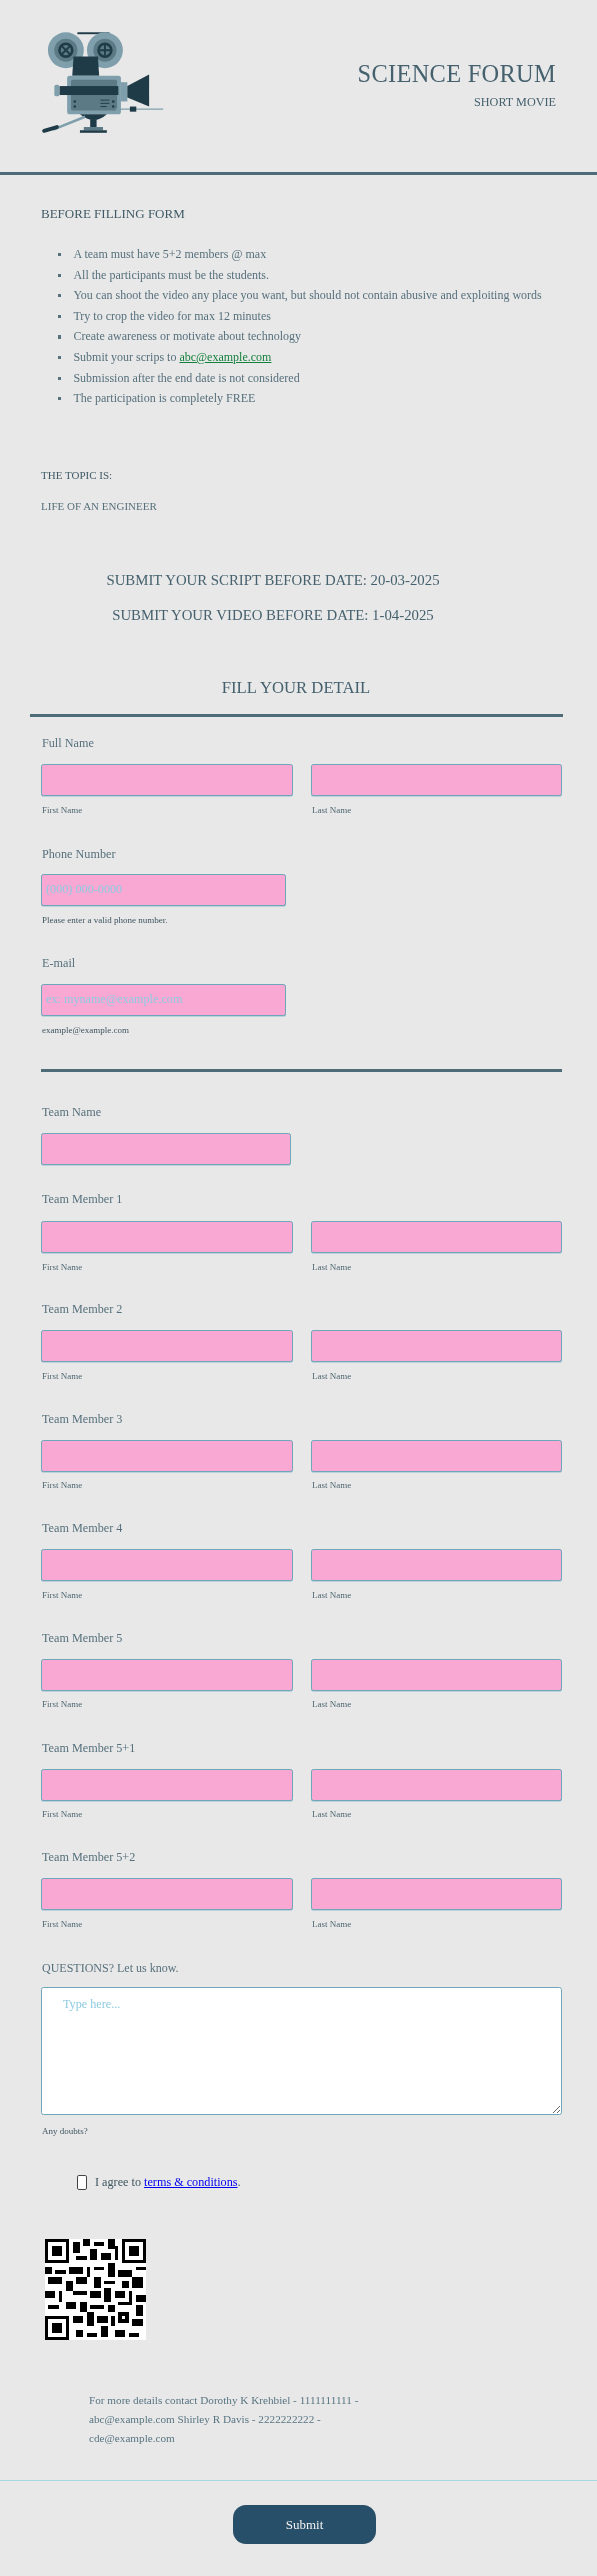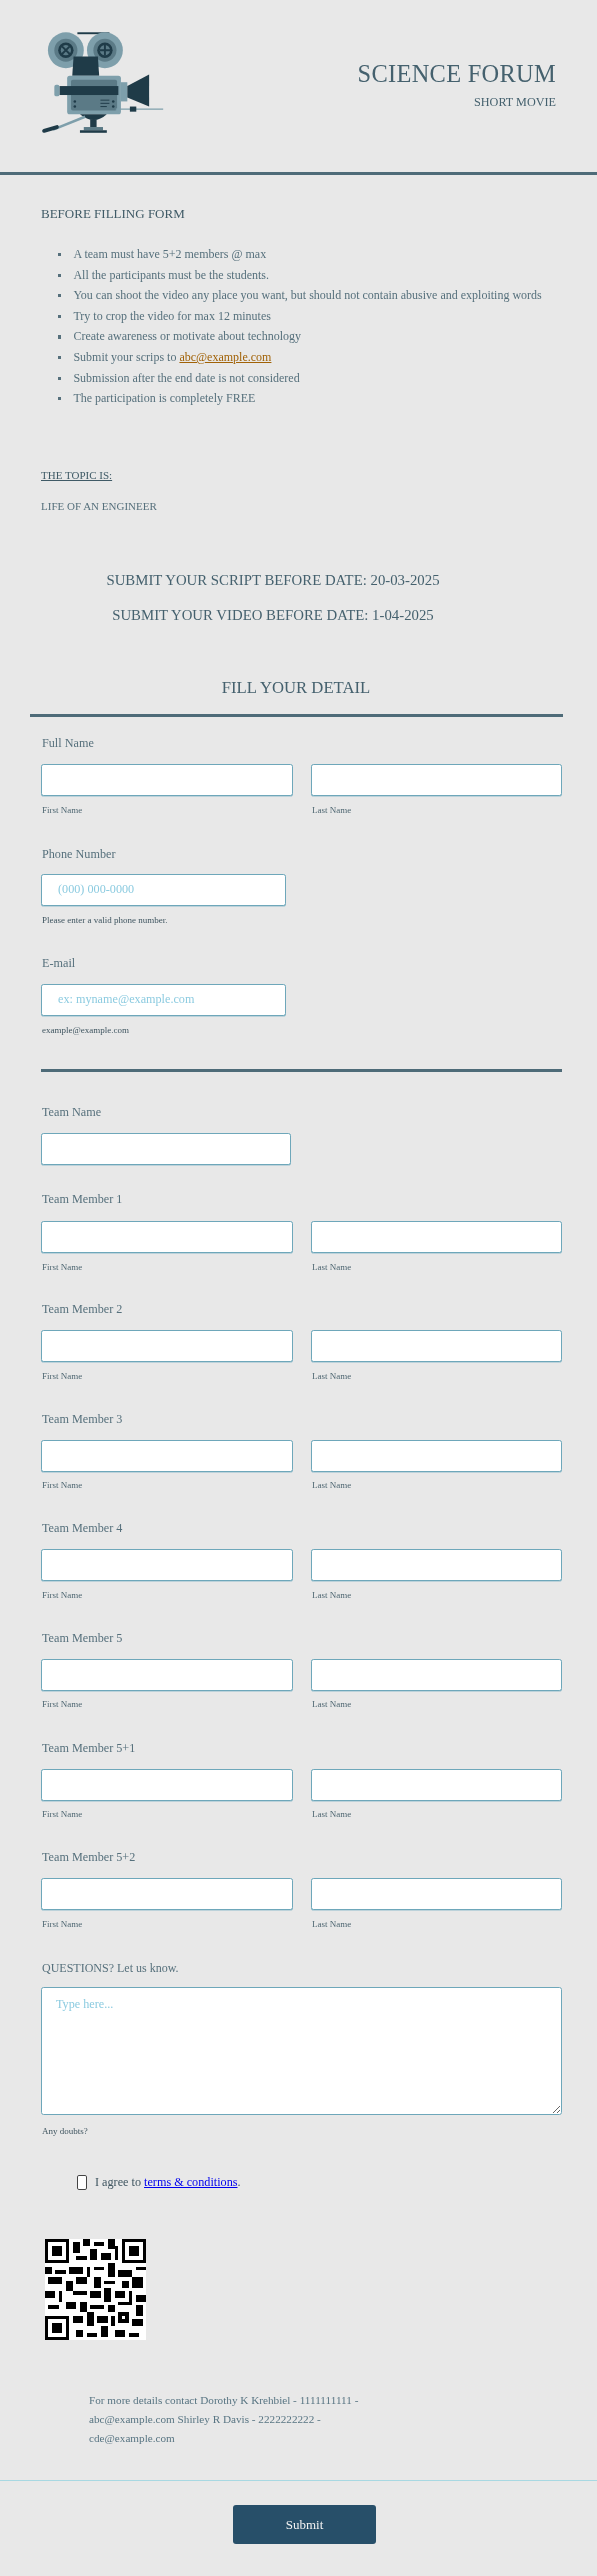--- a/index.html
+++ b/index.html
@@ -6,44 +6,44 @@
   html, body { width: 597px; height: 2576px; background: #e8e8e8; overflow: hidden; }
   body { position: relative; font-family: "Liberation Serif", serif; color: #4c6571; }
   .abs { position: absolute; }
   .header-rule { left: 0; top: 172px; width: 597px; height: 2.6px; background: #4e6b78; }
   .title { right: 41px; top: 60px; font-size: 24.4px; color: #45616e; letter-spacing: 0.3px; }
   .subtitle { right: 41px; top: 95px; font-size: 12.2px; color: #45616e; }
   .section-h { left: 41px; font-size: 13px; color: #3f5a66; }
   .bullets { left: 58px; top: 244px; width: 495px; list-style: none; }
   .bullets li { position: relative; padding-left: 15.4px; font-size: 12px; line-height: 20.6px; color: #56707c; }
   .bullets li::before { content: ""; position: absolute; left: 0; top: 9px; width: 3.2px; height: 3.2px; background: #56707c; }
-  .bullets a { color: #a16207; text-decoration: underline; text-align: center; }
-  .topic-h { left: 41px; top: 469px; font-size: 11px; color: #3f5a66; text-decoration: underline; }
+  .bullets a { color: #15803d; text-decoration: underline; text-align: center; }
+  .topic-h { left: 41px; top: 469px; font-size: 11px; color: #3f5a66; }
   .topic-v { left: 41px; top: 500px; font-size: 11px; color: #56707c; }
   .date-line { left: 0; width: 546px; text-align: center; font-size: 14.8px; color: #45616e; }
   .fill-h { left: 0; top: 678px; width: 592px; text-align: center; font-size: 16.7px; color: #45616e; }
   .form-rule { left: 29.6px; top: 714px; width: 533px; height: 2.6px; background: #4e6b78; }
   .form-rule2 { left: 41px; top: 1069px; width: 521px; height: 2.6px; background: #4e6b78; }
   .flabel { left: 42px; font-size: 12.2px; color: #56707c; }
-  .input { position: absolute; height: 31.5px; background: #ffffff; border: 0.6px solid #6ea7ba; border-radius: 2.6px; box-shadow: 0 0.6px 0 #8fbccb; font-family: "Liberation Serif", serif; font-size: 12.2px; padding: 0 16px; color: #3f5a66; outline: none; }
+  .input { position: absolute; height: 31.5px; background: #f9a8d4; border: 0.6px solid #6ea7ba; border-radius: 2.6px; box-shadow: 0 0.6px 0 #8fbccb; font-family: "Liberation Serif", serif; font-size: 12.2px; padding: 0 4px; color: #3f5a66; outline: none; }
   .input::placeholder { color: #8ccbe0; }
   .in-left { left: 41px; width: 252px; }
   .in-right { left: 311px; width: 251px; }
   .in-mid { left: 41px; width: 245px; }
   .sublabel { font-size: 9px; color: #4f6772; }
   .help { left: 42px; font-size: 9px; color: #3f5560; }
-  .textarea { position: absolute; left: 41px; top: 1987px; width: 521px; height: 128px; background: #fff; border: 0.6px solid #6ea7ba; border-radius: 2.6px; padding: 9px 14px; font-family: "Liberation Serif", serif; font-size: 12.2px; resize: vertical; color: #3f5a66; outline: none; }
+  .textarea { position: absolute; left: 41px; top: 1987px; width: 521px; height: 128px; background: #fff; border: 0.6px solid #6ea7ba; border-radius: 2.6px; padding: 9px 21px; font-family: "Liberation Serif", serif; font-size: 12.2px; resize: vertical; color: #3f5a66; outline: none; }
   .textarea::placeholder { color: #8ccbe0; }
   .terms { left: 41px; top: 2175px; display: flex; align-items: center; font-size: 12.2px; color: #3f5560; margin-left: 36px; }
   .checkbox { width: 10.3px; height: 15.4px; border: 1.3px solid #444; border-radius: 1.9px; background: #fff; margin-right: 7.7px; }
   .terms a { color: #0000ee; text-decoration: underline; }
   .qr { left: 45px; top: 2239px; width: 101px; height: 101px; background: #fff; }
   .contact { left: 41px; top: 2391px; width: 270px; font-size: 11.2px; line-height: 19px; color: #587583; margin-left: 48px; }
   .footer-rule { left: 0; top: 2480px; width: 597px; height: 1.3px; background: #a8d8e2; }
-  .submit { left: 233px; top: 2505px; width: 143px; height: 39px; background: #274f69; border: none; border-radius: 3px; color: #f2f2f2; font-family: "Liberation Serif", serif; font-size: 13px; cursor: pointer; }
+  .submit { left: 233px; top: 2505px; width: 143px; height: 39px; background: #274f69; border: none; border-radius: 13px; color: #f2f2f2; font-family: "Liberation Serif", serif; font-size: 13px; cursor: pointer; }
 </style>
 </head>
 <body>
 
 <div class="abs" style="left:40px;top:31px;width:126px;height:105px;">
   <svg width="126" height="105" viewBox="0 0 196 164">
     <rect x="58" y="2" width="50" height="3" fill="#1f3b48"></rect>
     <circle cx="40" cy="30" r="28" fill="#7e9fab"></circle>
     <circle cx="40" cy="30" r="18" fill="#5b7a86"></circle>
     <circle cx="40" cy="30" r="12" fill="#1f3b48"></circle>

